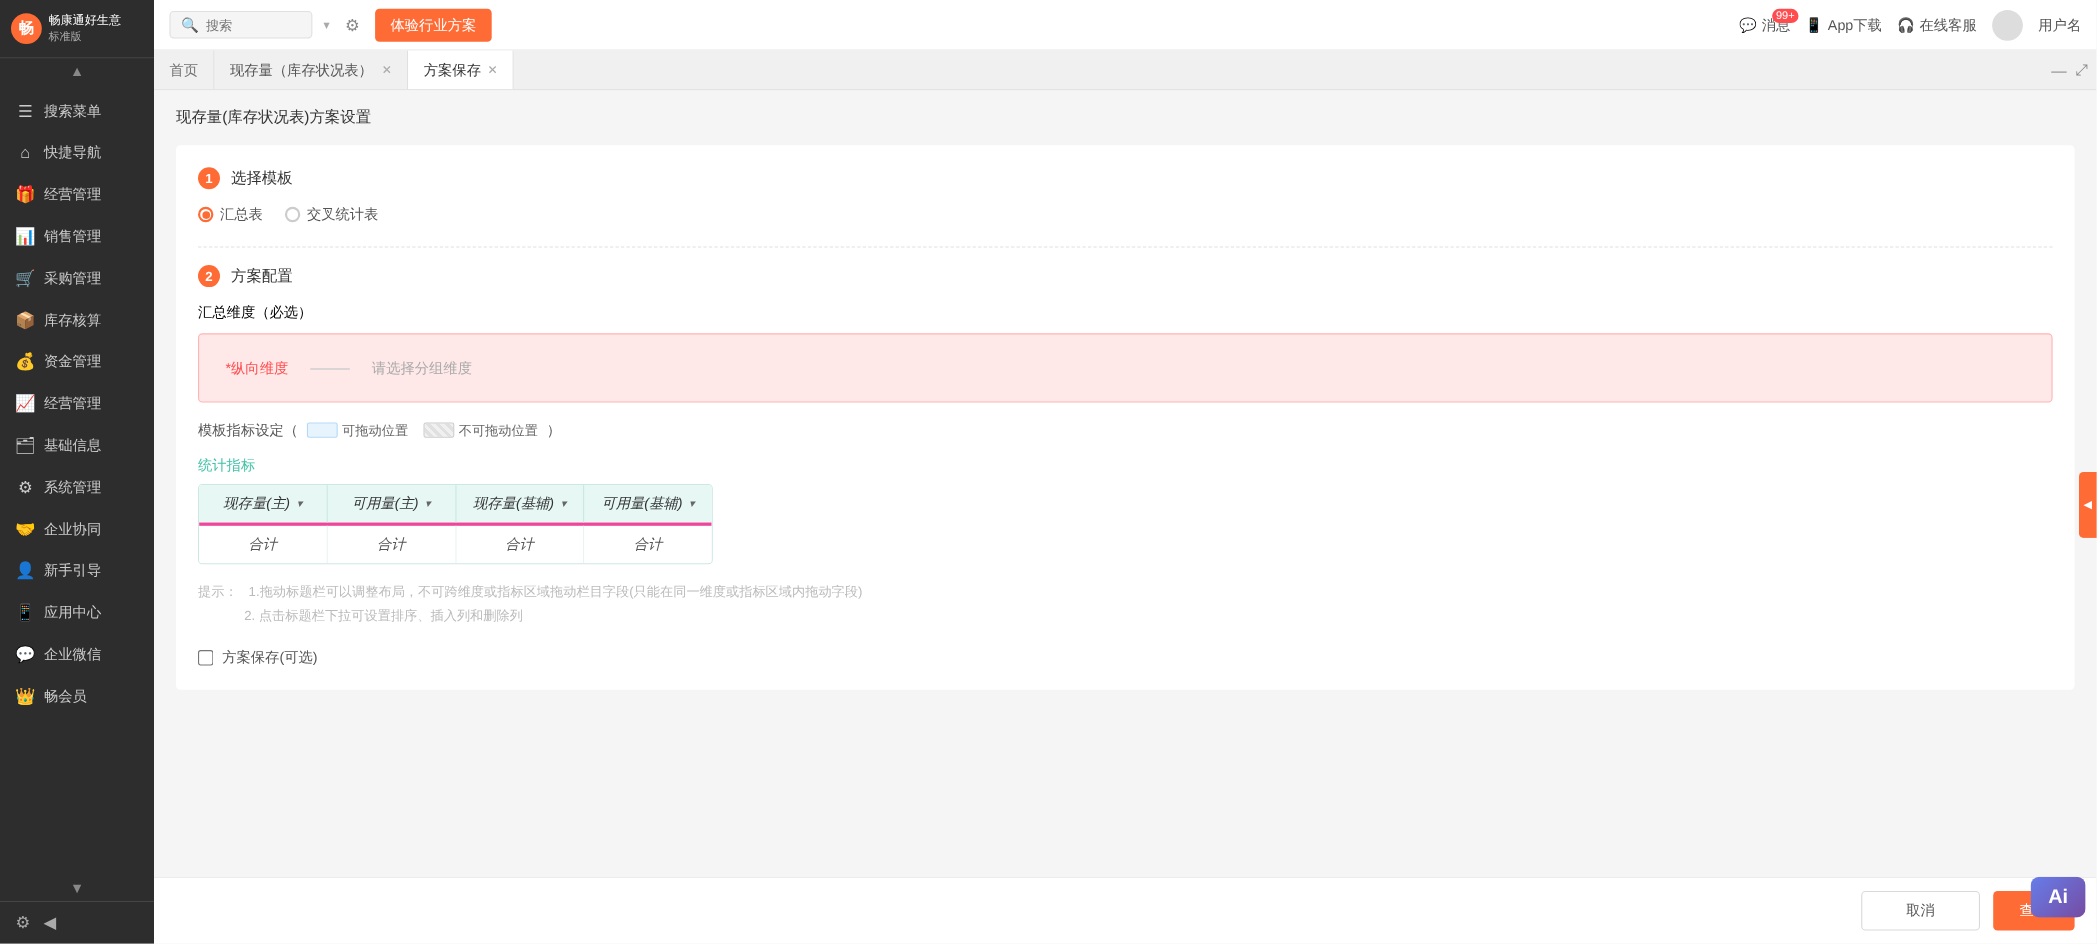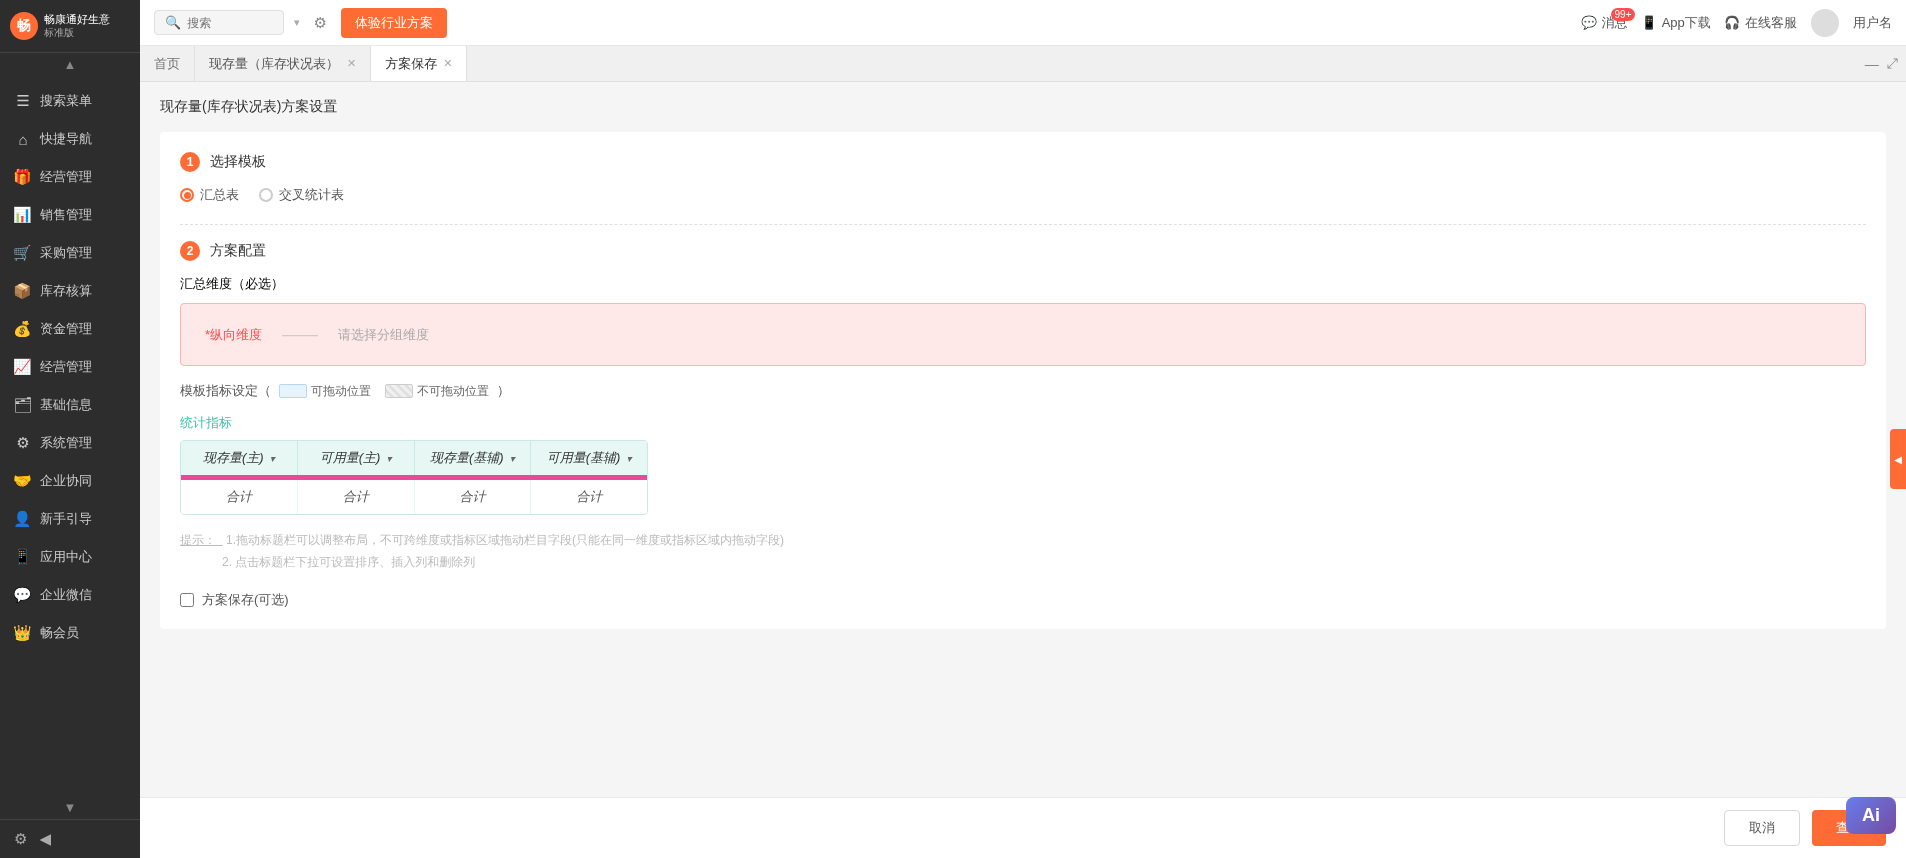--- a/index.html
+++ b/index.html
@@ -185,21 +185,21 @@
     .stats-table { border: 1px solid #cce8e3; border-radius: 4px; overflow: hidden; width: 468px; font-style: italic; }
     .stats-header { display: flex; background: #e6f7f4; }
     .stats-header-cell {
       flex: 1; padding: 8px 12px;
       display: flex; align-items: center; justify-content: center; gap: 6px;
       border-right: 1px solid #cce8e3; font-size: 13px; color: #333;
       cursor: pointer;
     }
     .stats-header-cell:last-child { border-right: none; }
     .stats-chevron { font-size: 10px; color: #666; }
-    .stats-data-row { display: flex; background: #fff; border-top: 5px solid #ec4899; }
+    .stats-data-row { display: flex; background: #fff; border-top: 3px solid #ec4899; }
     .stats-data-cell {
       flex: 1; padding: 8px 12px; text-align: center;
       border-right: 1px solid #e8f4f1; font-size: 13px; color: #555;
     }
     .stats-data-cell:last-child { border-right: none; }
 
     
     .tips-section { margin-top: 16px; }
     .tip-item { font-size: 12px; color: #bbb; margin-bottom: 4px; line-height: 1.5; }
 
@@ -211,21 +211,21 @@
     
     .footer-bar {
       background: #fff;
       border-top: 1px solid #e8e8e8;
       padding: 12px 20px;
       display: flex; justify-content: flex-end; gap: 12px;
       flex-shrink: 0;
     }
     .btn-cancel {
       background: #fff; border: 1px solid #d9d9d9;
-      color: #555; border-radius: 4px; padding: 8px 24px;
+      color: #555; border-radius: 4px; padding: 8px 40px;
       font-size: 13px; cursor: pointer;
     }
     .btn-query {
       background: #ff6b35; border: none;
       color: #fff; border-radius: 4px; padding: 8px 24px;
       font-size: 13px; cursor: pointer;
     }
 
     
     .right-panel-btn {
@@ -461,21 +461,21 @@
                   <div class="stats-data-cell">合计</div>
                   <div class="stats-data-cell">合计</div>
                   <div class="stats-data-cell">合计</div>
                   <div class="stats-data-cell">合计</div>
                 </div>
               </div>
             </div>
 
             <div class="tips-section">
               <div class="tip-item">
-                <span style="color:#bbb;text-decoration:underline;">提示：&nbsp;&nbsp;</span>
+                <span style="color:#bbb;">提示：&nbsp;&nbsp;</span>
                 <span>1.拖动标题栏可以调整布局，不可跨维度或指标区域拖动栏目字段(只能在同一维度或指标区域内拖动字段)</span>
               </div>
               <div class="tip-item" style="margin-left:3.5em;">2. 点击标题栏下拉可设置排序、插入列和删除列</div>
             </div>
           </div>
         </div>
 
         <div class="save-section">
           <input type="checkbox" class="save-checkbox" style="">
           <span class="save-label">方案保存(可选)</span>

